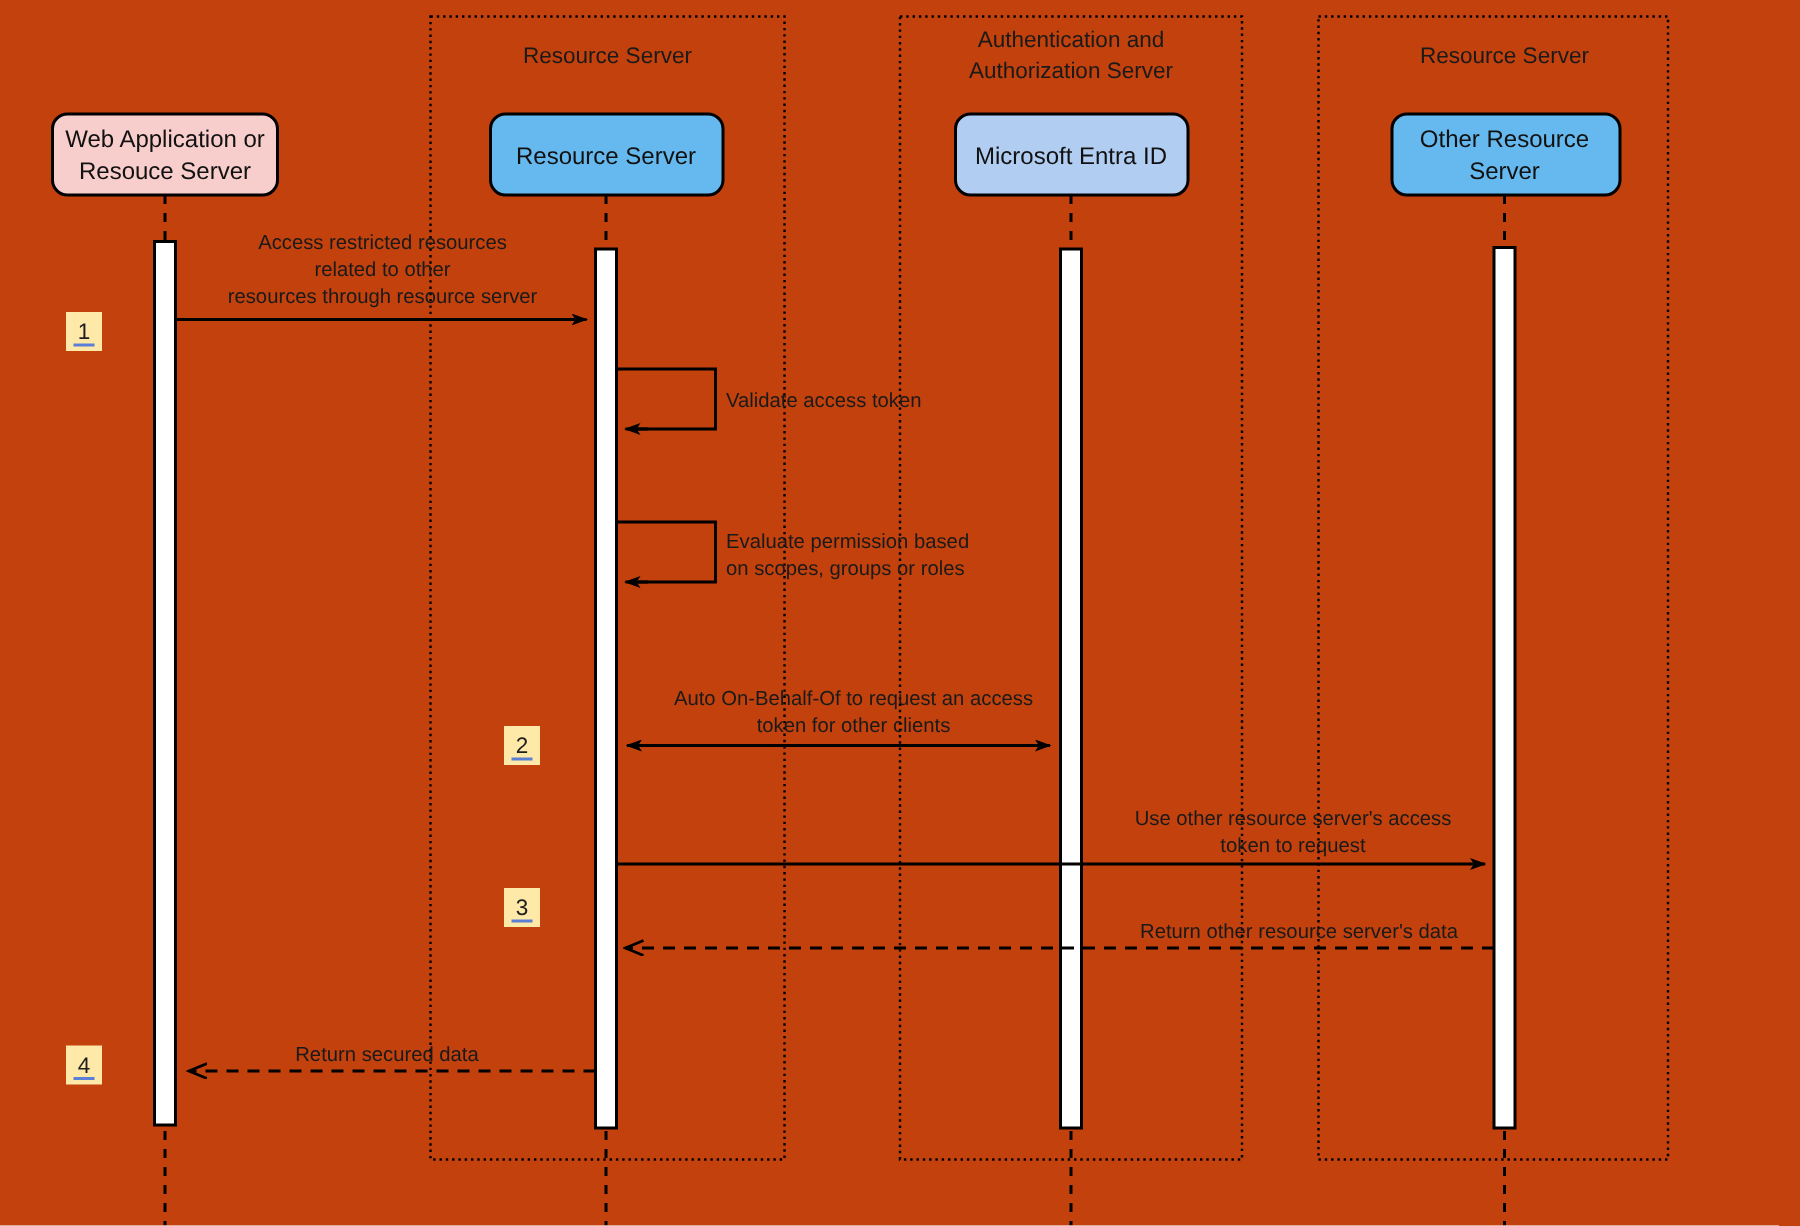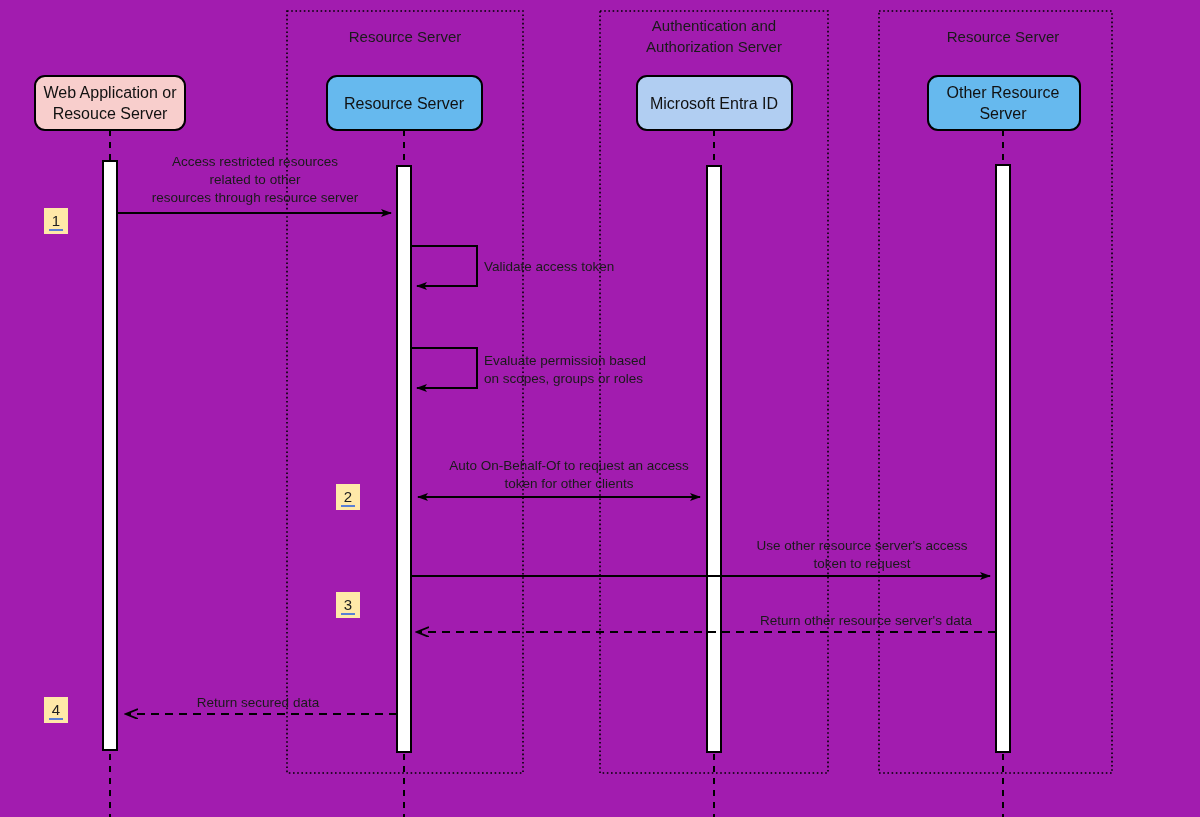--- a/index.html
+++ b/index.html
@@ -11,21 +11,21 @@
   body {
     font-family: "Liberation Sans", sans-serif;
     width: 1200px;
     height: 817px;
     overflow: hidden;
   }
   #canvas {
     position: relative;
     width: 1200px;
     height: 817px;
-    background: #a21caf;
+    background: #c2410c;
   }
   svg.diagram {
     position: absolute;
     top: 0;
     left: 0;
     width: 1200px;
     height: 817px;
   }
   .grp-title {
     font-family: "Liberation Sans", sans-serif;

